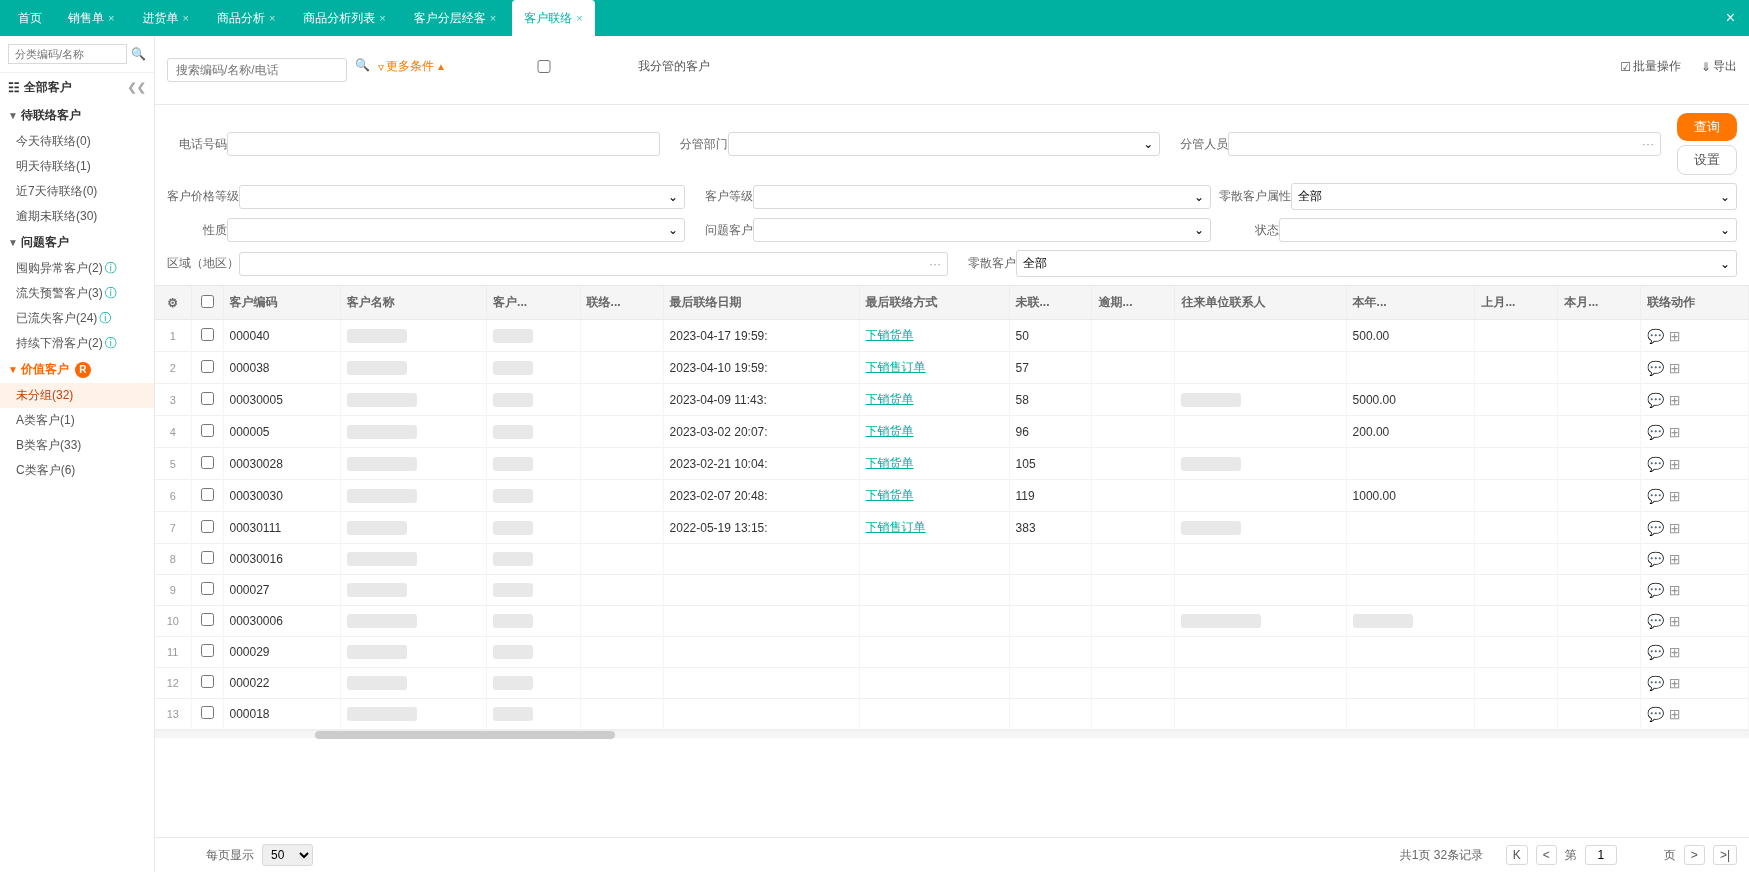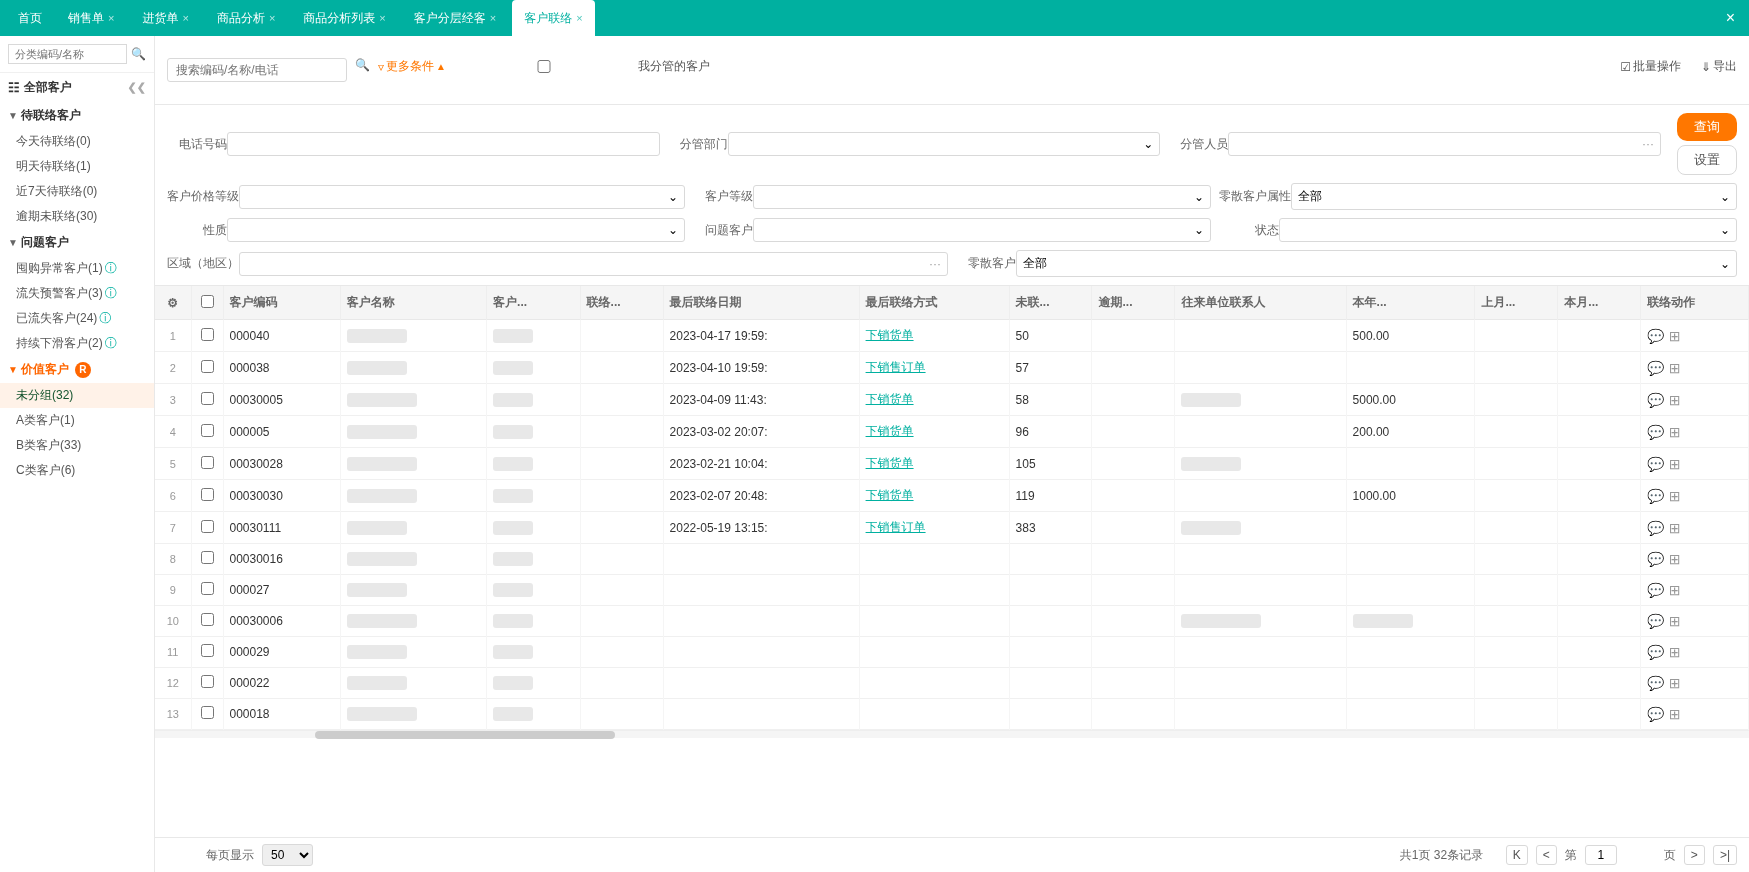--- a/index.html
+++ b/index.html
@@ -88,21 +88,21 @@
       color: #333;
       cursor: pointer;
       gap: 4px;
     }
     .sidebar-item {
       padding: 4px 8px 4px 16px;
       cursor: pointer;
       color: #555;
       display: flex;
     }
-    .sidebar-item.active { background: #fff2e8; color: #14532d; }
+    .sidebar-item.active { background: #fff2e8; color: #c2410c; }
     .sidebar-category {
       padding: 5px 8px;
       font-weight: bold;
       color: #333;
       display: flex;
       align-items: center;
       gap: 3px;
     }
     .sidebar-category .triangle { color: #666; font-size: 10px; }
 
@@ -382,21 +382,21 @@
     </div>
     <div class="sidebar-item">
       <span>逾期未联络(30)</span>
     </div>
 
     <div class="sidebar-category">
       <span class="triangle">▼</span>
       <span>问题客户</span>
     </div>
     <div class="sidebar-item">
-      <span>囤购异常客户(1)</span>
+      <span>囤购异常客户(2)</span>
       <span style="color:#00b0a0;margin-left:2px;">ⓘ</span>
     </div>
     <div class="sidebar-item">
       <span>流失预警客户(3)</span>
       <span style="color:#00b0a0;margin-left:2px;">ⓘ</span>
     </div>
     <div class="sidebar-item">
       <span>已流失客户(24)</span>
       <span style="color:#00b0a0;margin-left:2px;">ⓘ</span>
     </div>

